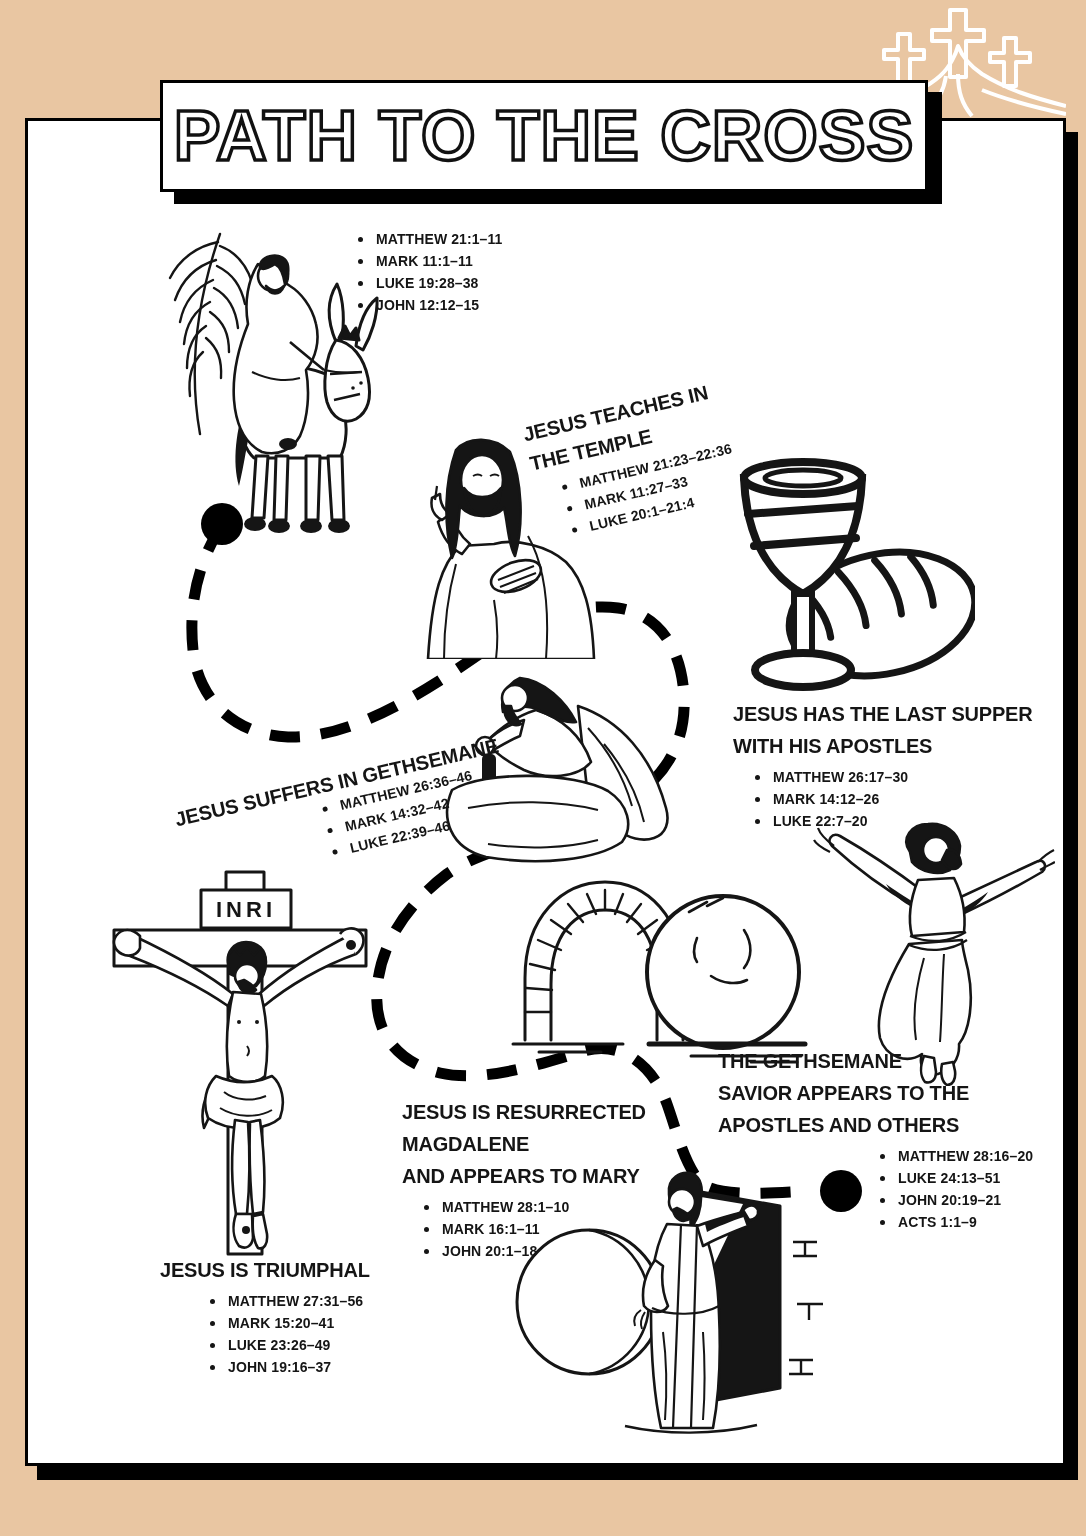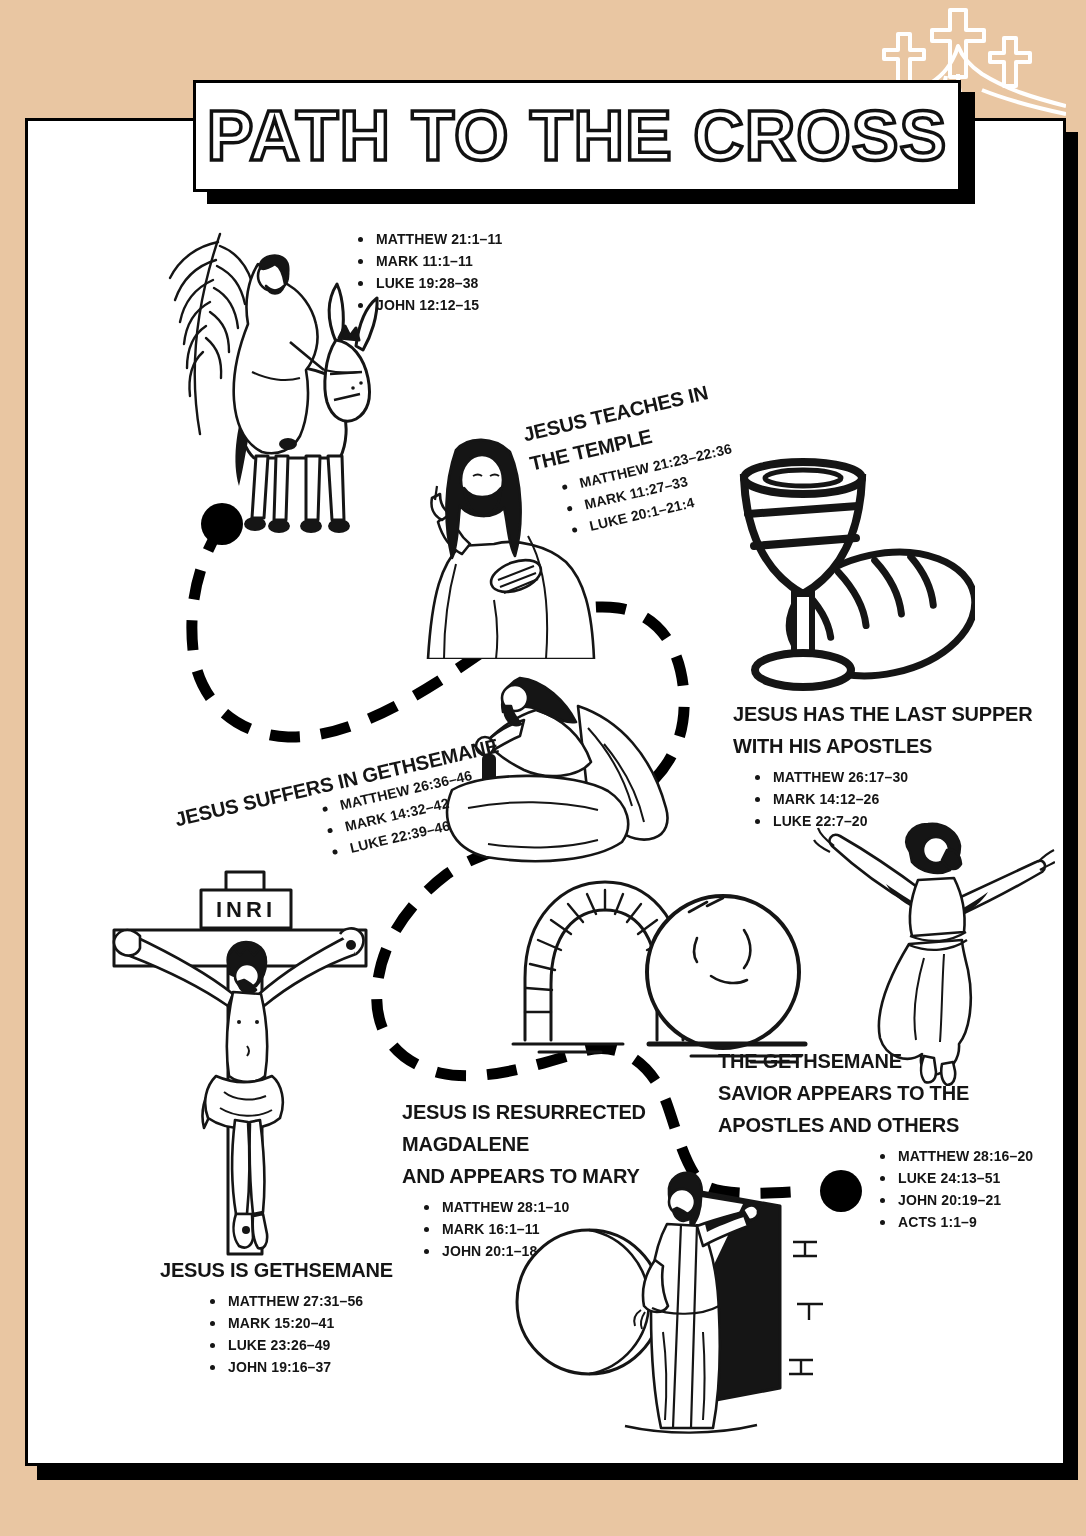--- a/index.html
+++ b/index.html
@@ -3,21 +3,21 @@
 <meta charset="utf-8">
 <style>
   html,body{margin:0;padding:0;background:#e9c6a2;}
   .canvas{position:relative;width:1086px;height:1536px;background:#e9c6a2;overflow:hidden;
           font-family:"Liberation Sans",sans-serif;color:#151515;}
   .paper{position:absolute;left:25px;top:118px;width:1035px;height:1342px;background:#fff;
          border:3px solid #000;box-shadow:12px 14px 0 #000;z-index:1;}
   .crosses{position:absolute;left:862px;top:4px;width:204px;height:114px;z-index:2;}
   .banner{position:absolute;left:160px;top:80px;width:762px;height:106px;background:#fff;
           border:3px solid #000;box-shadow:14px 12px 0 #000;z-index:6;display:flex;
-          align-items:center;justify-content:center;margin-left:33px;}
+          align-items:center;justify-content:center;}
   .banner h1{margin:0;font-size:70px;font-weight:700;letter-spacing:1px;color:#fff;
              -webkit-text-stroke:3.5px #111;white-space:nowrap;}
   .pathsvg{position:absolute;left:0;top:0;z-index:2;}
   .ill{position:absolute;z-index:3;}
   .sec{position:absolute;z-index:4;}
   .sec h2{margin:0;font-size:20px;line-height:32px;font-weight:700;letter-spacing:-0.2px;color:#151515;}
   .sec h2 .tl{display:block;white-space:nowrap;}
   .sec ul{list-style:none;margin:4px 0 0 0;padding:0;}
   .sec li{display:flex;align-items:center;height:22px;font-size:14px;font-weight:700;
           letter-spacing:0.1px;white-space:nowrap;}
@@ -338,21 +338,21 @@
         </li>
       <li>
           <span class="dot"></span>
           <span>LUKE 22:39–46</span>
         </li>
     </ul>
   </section>
 
   <section class="sec" id="s5" style="left:160px;top:1254px">
     <h2>
-      <span class="tl">JESUS IS GETHSEMANE</span>
+      <span class="tl">JESUS IS TRIUMPHAL</span>
     </h2>
     <ul>
       <li>
           <span class="dot"></span>
           <span>MATTHEW 27:31–56</span>
         </li>
       <li>
           <span class="dot"></span>
           <span>MARK 15:20–41</span>
         </li>

